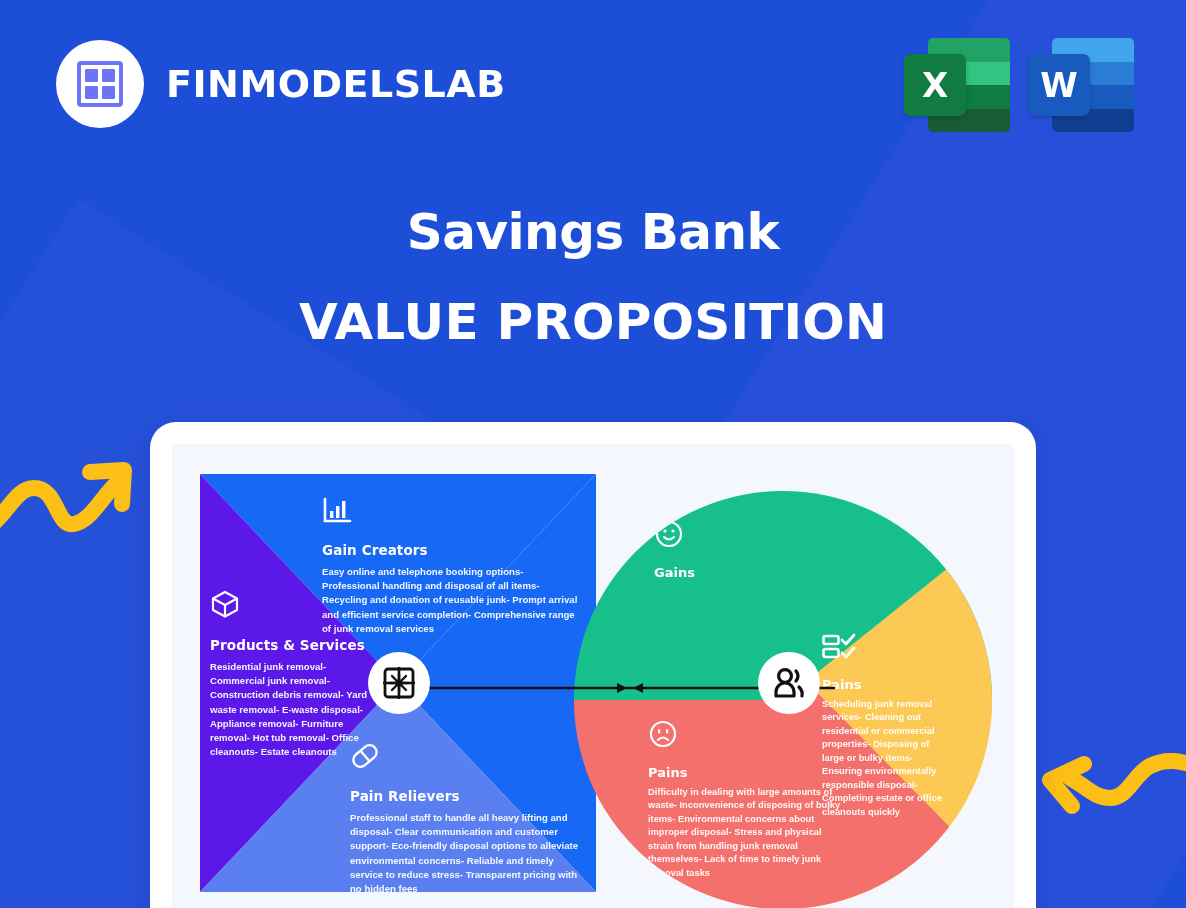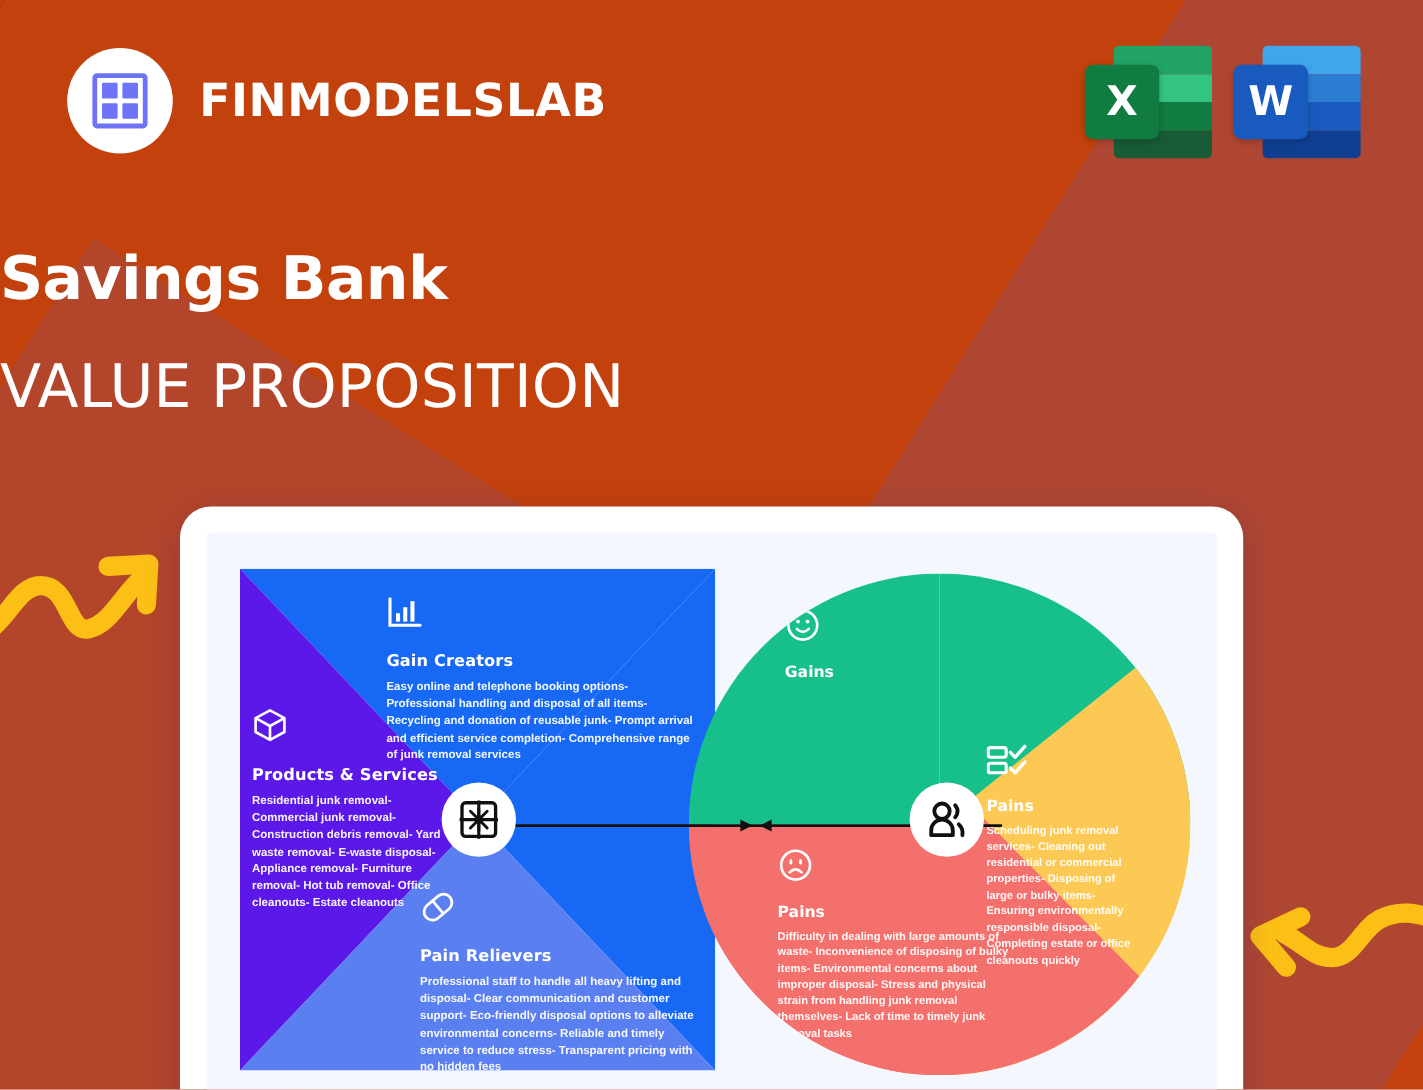--- a/index.html
+++ b/index.html
@@ -4,21 +4,21 @@
 <style>
   * { box-sizing: border-box; margin: 0; padding: 0; }
   html, body {
     width: 1186px; height: 908px;
     font-family: "Liberation Sans", sans-serif;
     overflow: hidden;
   }
   #stage {
     position: relative;
     width: 1186px; height: 908px;
-    background: #c2410c;
+    background: #1d4ed8;
     overflow: hidden;
   }
   
   .bg-brush {
     position: absolute; inset: 0;
     background:
       linear-gradient(118deg, rgba(255,255,255,0.045) 0 2px, transparent 2px 26px),
       linear-gradient(118deg, rgba(0,0,0,0.035) 0 4px, transparent 4px 60px);
     opacity: .9;
     pointer-events: none;
@@ -94,28 +94,29 @@
   .excel .tile { background: #107C41; }
   .word .sheet span:nth-child(1) { background: #41A5EE; }
   .word .sheet span:nth-child(2) { background: #2B7CD3; }
   .word .sheet span:nth-child(3) { background: #185ABD; }
   .word .sheet span:nth-child(4) { background: #103F91; }
   .word .tile { background: #185ABD; }
 
   
   .title-block {
     position: absolute; left: 0; right: 0; top: 203px;
+    text-align: center;
   }
   .title-main {
     color: #fff; font-size: 50px; font-weight: 800;
     font-family: "DejaVu Sans", sans-serif;
     letter-spacing: -0.5px;
   }
   .title-sub {
-    color: #fff; font-size: 50px; font-weight: 400;
+    color: #fff; font-size: 50px; font-weight: 700;
     font-family: "DejaVu Sans", sans-serif;
     margin-top: 32px; letter-spacing: 0.2px;
   }
 
   
   .arrow-left { position: absolute; left: -18px; top: 436px; width: 160px; height: 110px; }
   .arrow-right { position: absolute; right: -6px; bottom: 48px; width: 160px; height: 110px; }
 
   
   .tablet {
@@ -158,21 +159,21 @@
     font-size: 9.6px; line-height: 1.48; font-weight: 600;
     color: rgba(255,255,255,.95);
     font-family: "Liberation Sans", sans-serif;
   }
   .cell-gain { left: 122px; top: 22px; width: 258px; }
   .cell-prod { left: 10px; top: 115px; width: 160px; }
   .cell-pain-rel { left: 150px; top: 268px; width: 230px; }
 
   
   .circle {
-    position: absolute; right: -6px; top: 4px;
+    position: absolute; right: -6px; top: 17px;
     width: 418px; height: 418px;
     border-radius: 50%;
     overflow: hidden;
   }
   .circle .quad { position: absolute; width: 50%; height: 50%; }
   .q-green  { left: 0;   top: 0;   background: #17C08A; }
   .q-green2 { right: 0;  top: 0;   background: #17C08A; }
   .q-red    { left: 0;   bottom:0; background: #F4706D; }
   .q-yellow { right: 0;  bottom:0; background: #FCC954; }
   .wedge-yellow {

